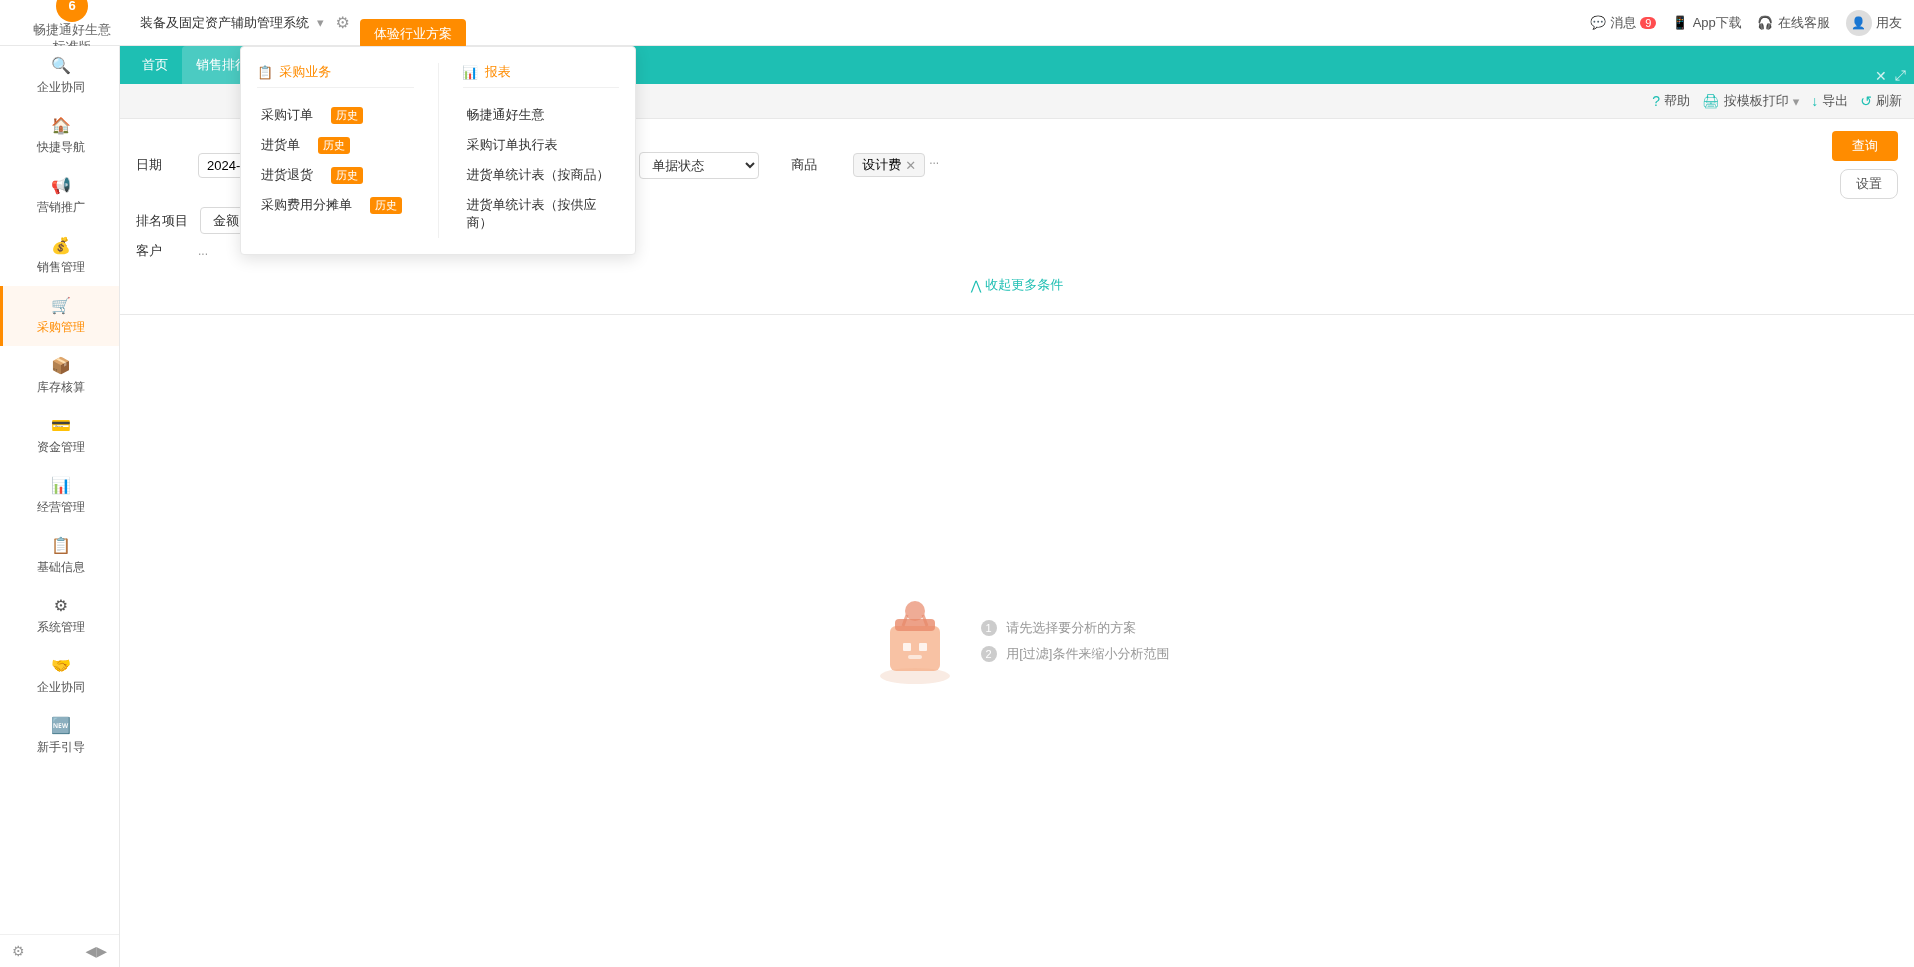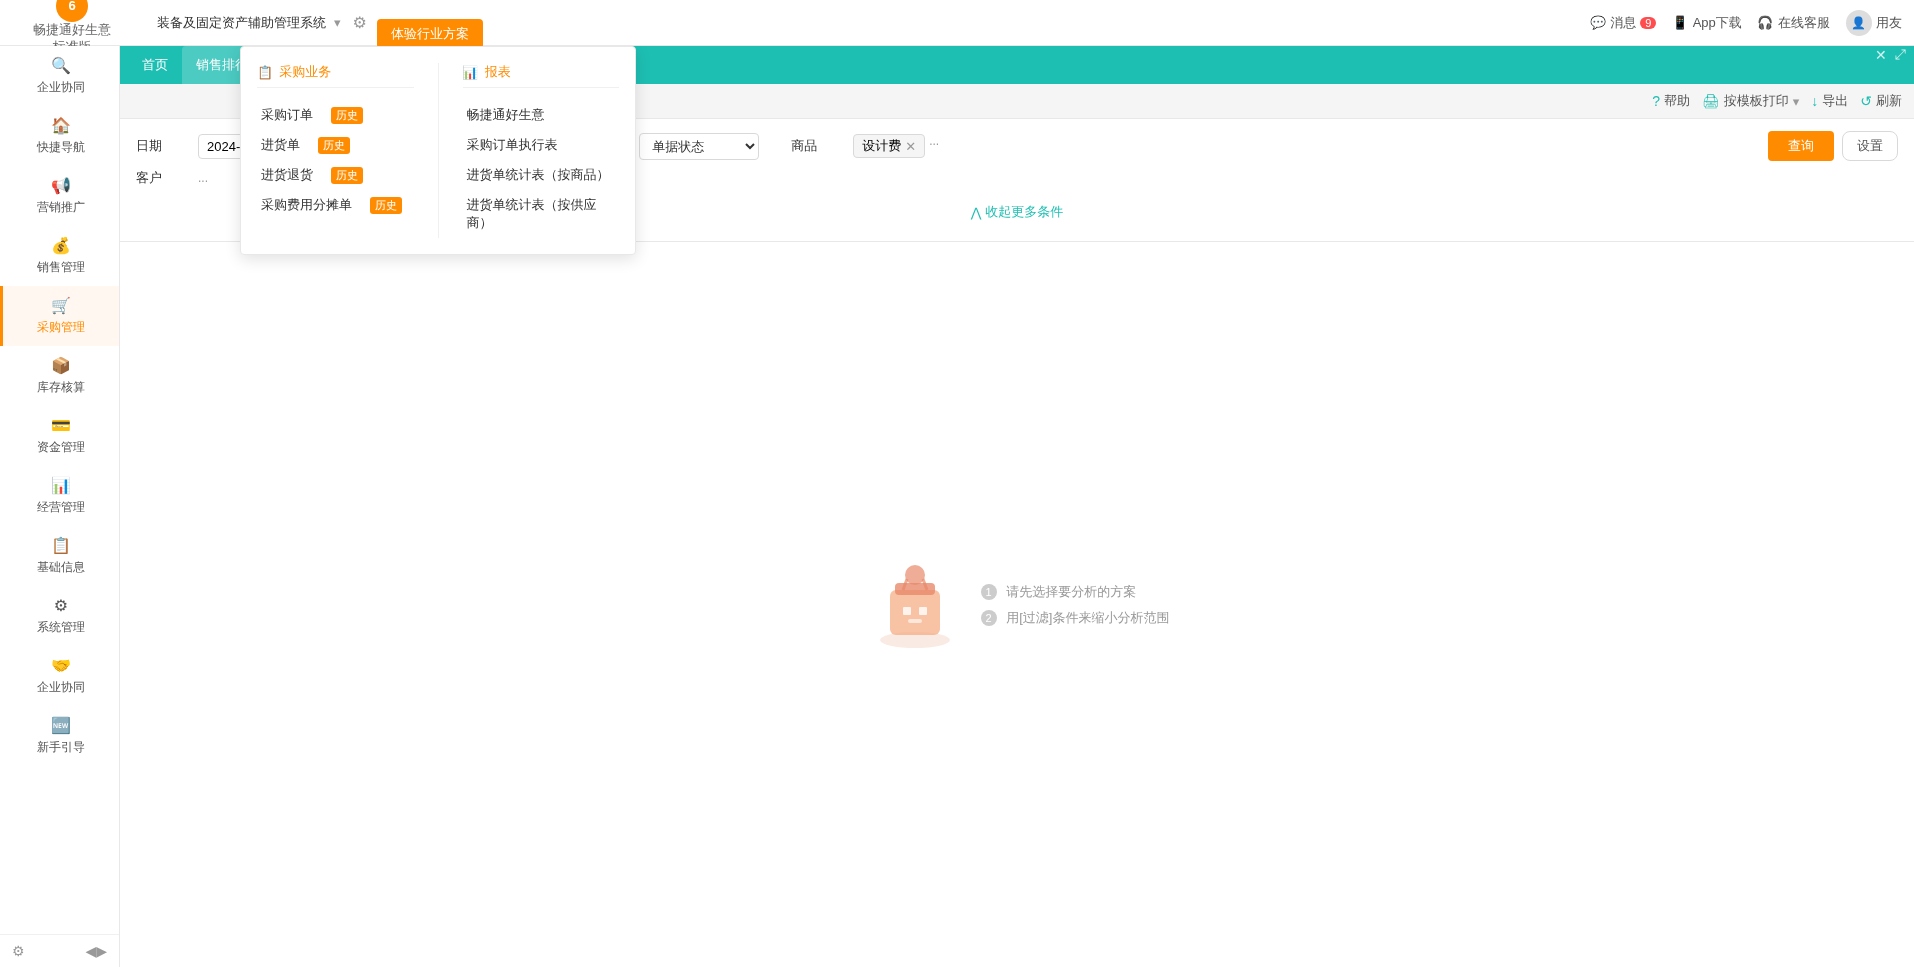--- a/index.html
+++ b/index.html
@@ -31,21 +31,21 @@
       align-items: center;
       justify-content: center;
       color: white;
       font-size: 16px;
       font-weight: bold;
     }
     .system-title {
       display: flex;
       align-items: center;
       gap: 8px;
-      margin-left: 25px;
+      margin-left: 8px;
       color: #333;
       font-size: 14px;
     }
     .system-title .dropdown-icon { color: #999; cursor: pointer; }
     .header-middle { flex: 1; display: flex; align-items: center; gap: 10px; margin-left: 10px; }
     .industry-btn {
       background: #ff8c00;
       color: white;
       border: none;
       padding: 6px 14px;
@@ -123,21 +123,21 @@
       display: flex;
       flex-direction: column;
       overflow: hidden;
       position: relative;
     }
 
     
     .tabs-bar {
       background: #1ebfb3;
       display: flex;
-      align-items: flex-start;
+      align-items: flex-end;
       padding: 0 8px;
       height: 38px;
       flex-shrink: 0;
     }
     .tab-item {
       padding: 0 14px;
       height: 38px;
       display: flex;
       align-items: center;
       cursor: pointer;
@@ -508,26 +508,37 @@
 
         <span class="filter-label" style="margin-left:20px;">商品</span>
         <div style="display:flex;gap:4px;">
           <div class="tag-item">
             <span>设计费</span>
             <span class="tag-close">✕</span>
           </div>
           <span class="filter-more">...</span>
         </div>
 
-        <div style="margin-left:auto;display:flex;">
+        <div style="margin-left:auto;display:flex;gap:8px;flex-direction:column;">
           <button class="query-btn">查询</button>
           <button class="setting-btn">设置</button>
         </div>
       </div>
 
+      <div class="filter-row">
+        <span class="filter-label">排名项目</span>
+        <select class="filter-select">
+          <option>金额</option>
+        </select>
+
+        <span class="filter-label" style="margin-left:20px;">业务员</span>
+        <div style="display:flex;align-items:center;">
+          <span class="filter-more">...</span>
+        </div>
+      </div>
 
       <div class="filter-row">
         <span class="filter-label">客户</span>
         <span class="filter-more">...</span>
       </div>
 
       <div class="collapse-btn">
         <span>⋀</span>
         <span>收起更多条件</span>
       </div>

